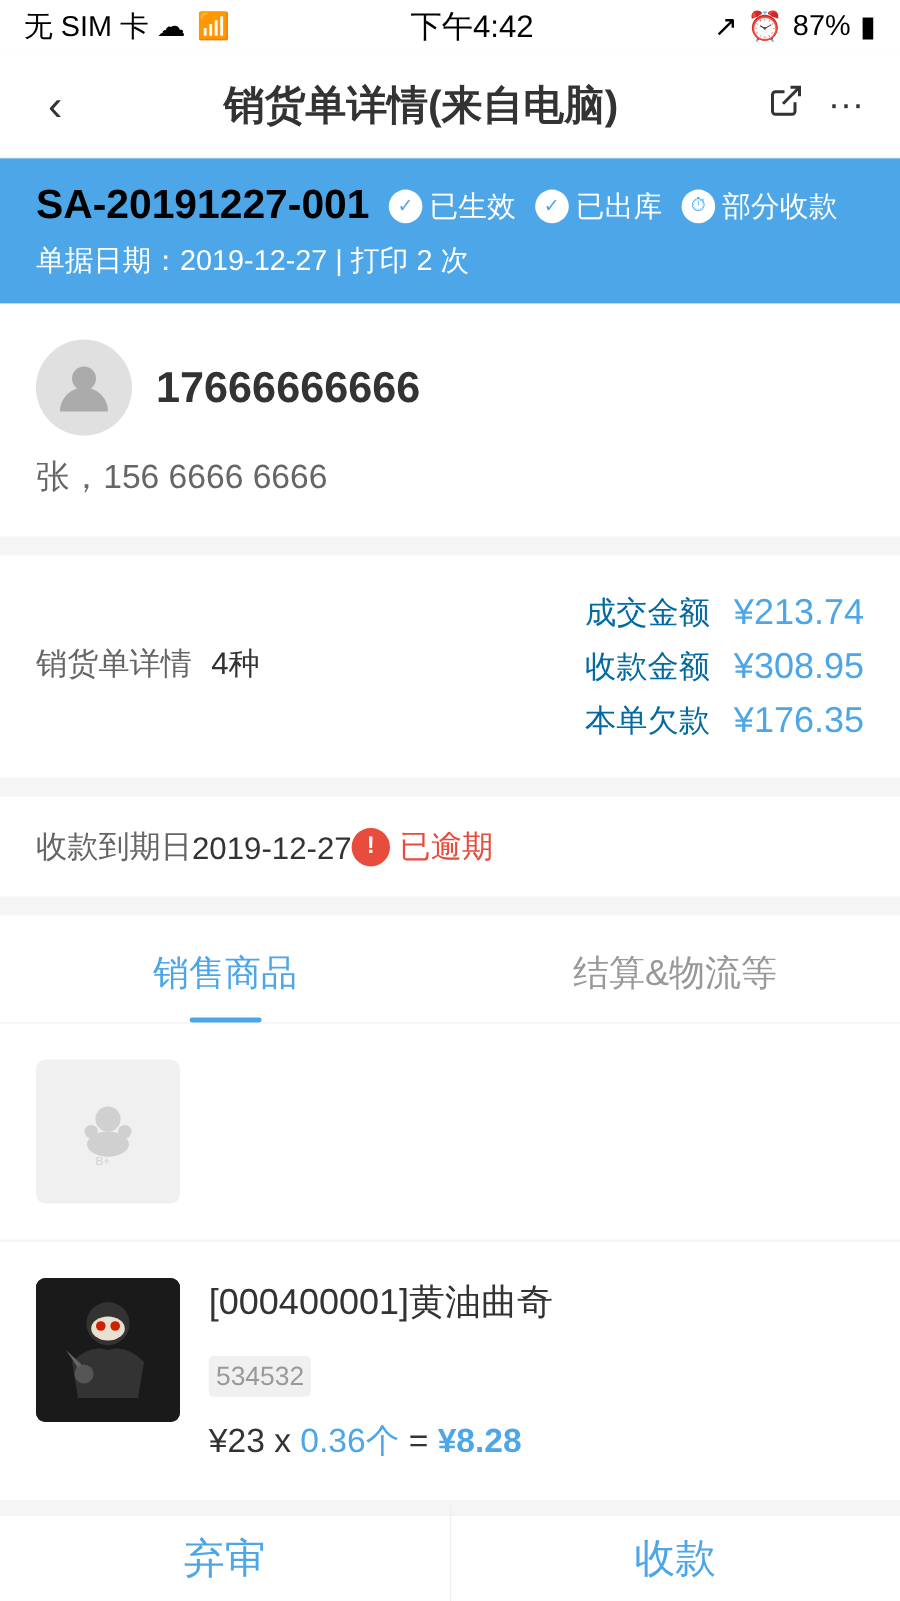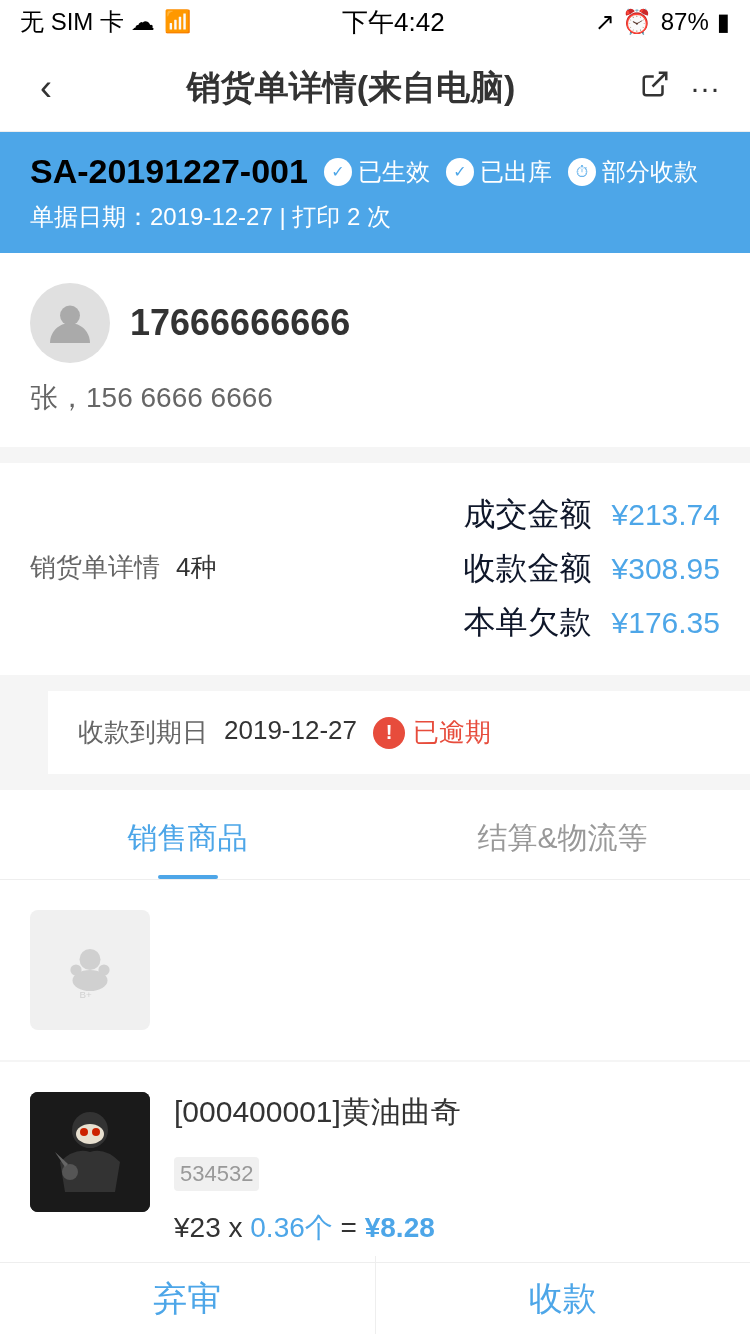--- a/index.html
+++ b/index.html
@@ -179,32 +179,30 @@
       display: flex;
       flex-direction: column;
       gap: 10px;
       align-items: flex-end;
     }
     .amount-row {
       display: flex;
       align-items: center;
       gap: 20px;
     }
-    .amount-label { font-size: 32px; color: #0f172a; }
+    .amount-label { font-size: 26px; color: #0369a1; }
     .amount-value { font-size: 30px; color: #4DA6E8; font-weight: 500; }
 
     
     .due-section {
       background: #fff;
       padding: 24px 30px;
       margin-bottom: 16px;
       display: flex;
-      align-items: flex-start;
-      gap: 16px;
-      margin-left: 48px;
+      align-items: flex-end;
     }
     .due-label { font-size: 26px; color: #666; }
     .due-date { font-size: 26px; color: #333; }
     .overdue-badge {
       display: flex;
       align-items: center;
       gap: 8px;
       color: #e74c3c;
       font-size: 26px;
     }

